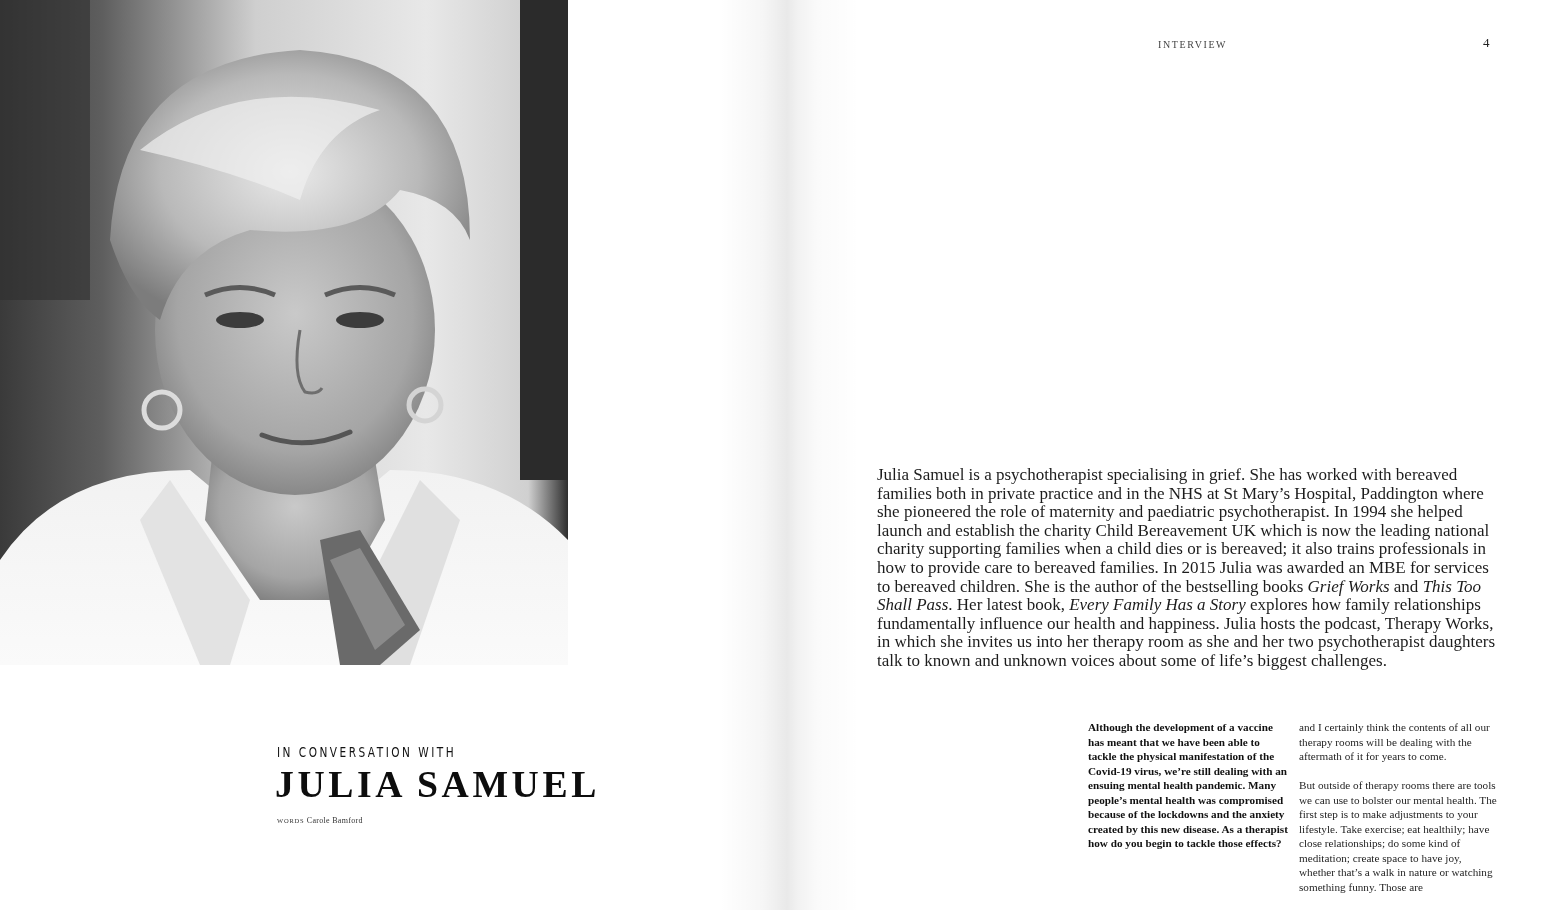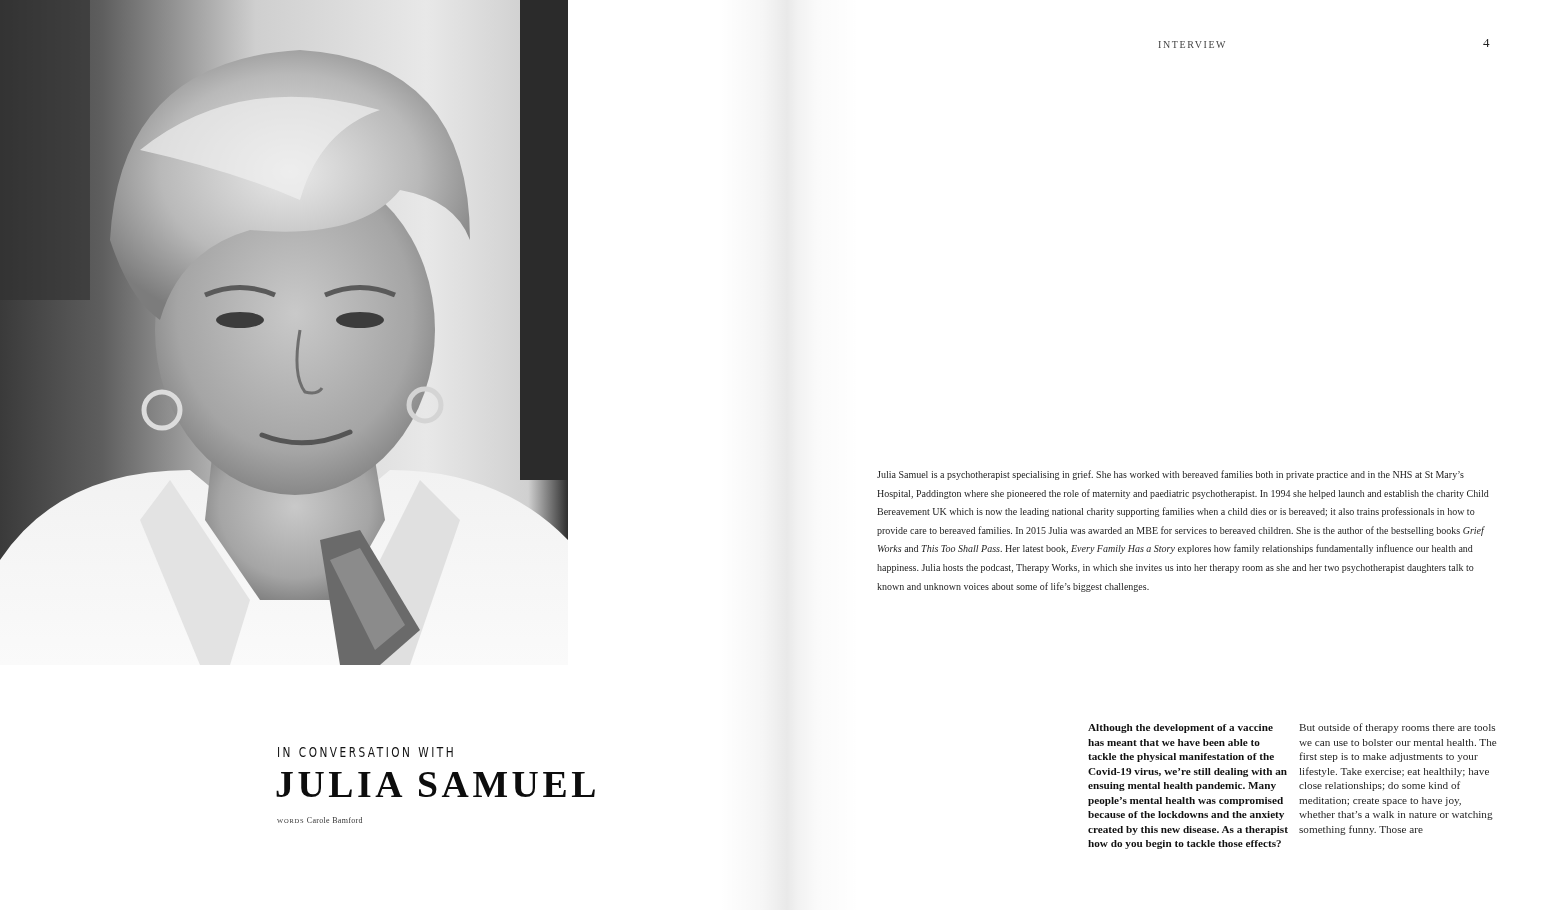--- a/index.html
+++ b/index.html
@@ -56,21 +56,21 @@
     font-size:10px; letter-spacing:1.6px; color:#444;
   }
   .page-num {
     position:absolute; left:1483px; top:35px;
     font-size:13px; color:#222;
   }
 
   
   .intro {
     position:absolute; left:877px; top:466px; width:625px;
-    font-size:10px; line-height:18.6px; color:#1c1c1c;
+    font-size:17px; line-height:18.6px; color:#1c1c1c;
   }
   .intro p { margin:0; }
 
   
   .col {
     position:absolute; top:720px; width:200px;
     font-size:11.2px; line-height:14.5px; color:#1e1e1e;
   }
   .col p { margin:0 0 14.5px 0; }
   .col-1 { left:1088px; }
@@ -156,15 +156,16 @@
 
   <div class="intro">
     <p id="intro-p"><span>Julia Samuel is a psychotherapist specialising in grief. She has worked with bereaved families both in private practice and in the NHS at St Mary’s Hospital, Paddington where she pioneered the role of maternity and paediatric psychotherapist. In 1994 she helped launch and establish the charity Child Bereavement UK which is now the leading national charity supporting families when a child dies or is bereaved; it also trains professionals in how to provide care to bereaved families. In 2015 Julia was awarded an MBE for services to bereaved children. She is the author of the bestselling books </span><em>Grief Works</em><span> and </span><em>This Too Shall Pass</em><span>. Her latest book, </span><em>Every Family Has a Story</em><span> explores how family relationships fundamentally influence our health and happiness. Julia hosts the podcast, Therapy Works, in which she invites us into her therapy room as she and her two psychotherapist daughters talk to known and unknown voices about some of life’s biggest challenges.</span></p>
   </div>
 
   <div class="col col-1">
     <p class="q">Although the development of a vaccine has meant that we have been able to tackle the physical manifestation of the Covid-19 virus, we’re still dealing with an ensuing mental health pandemic. Many people’s mental health was compromised because of the lockdowns and the anxiety created by this new disease. As a therapist how do you begin to tackle those effects?</p>
   </div>
 
   <div class="col col-2">
+    <p>and I certainly think the contents of all our therapy rooms will be dealing with the aftermath of it for years to come.</p>
     <p>But outside of therapy rooms there are tools we can use to bolster our mental health. The first step is to make adjustments to your lifestyle. Take exercise; eat healthily; have close relationships; do some kind of meditation; create space to have joy, whether that’s a walk in nature or watching something funny. Those are</p>
   </div>
 </div>
 
 </body></html>

